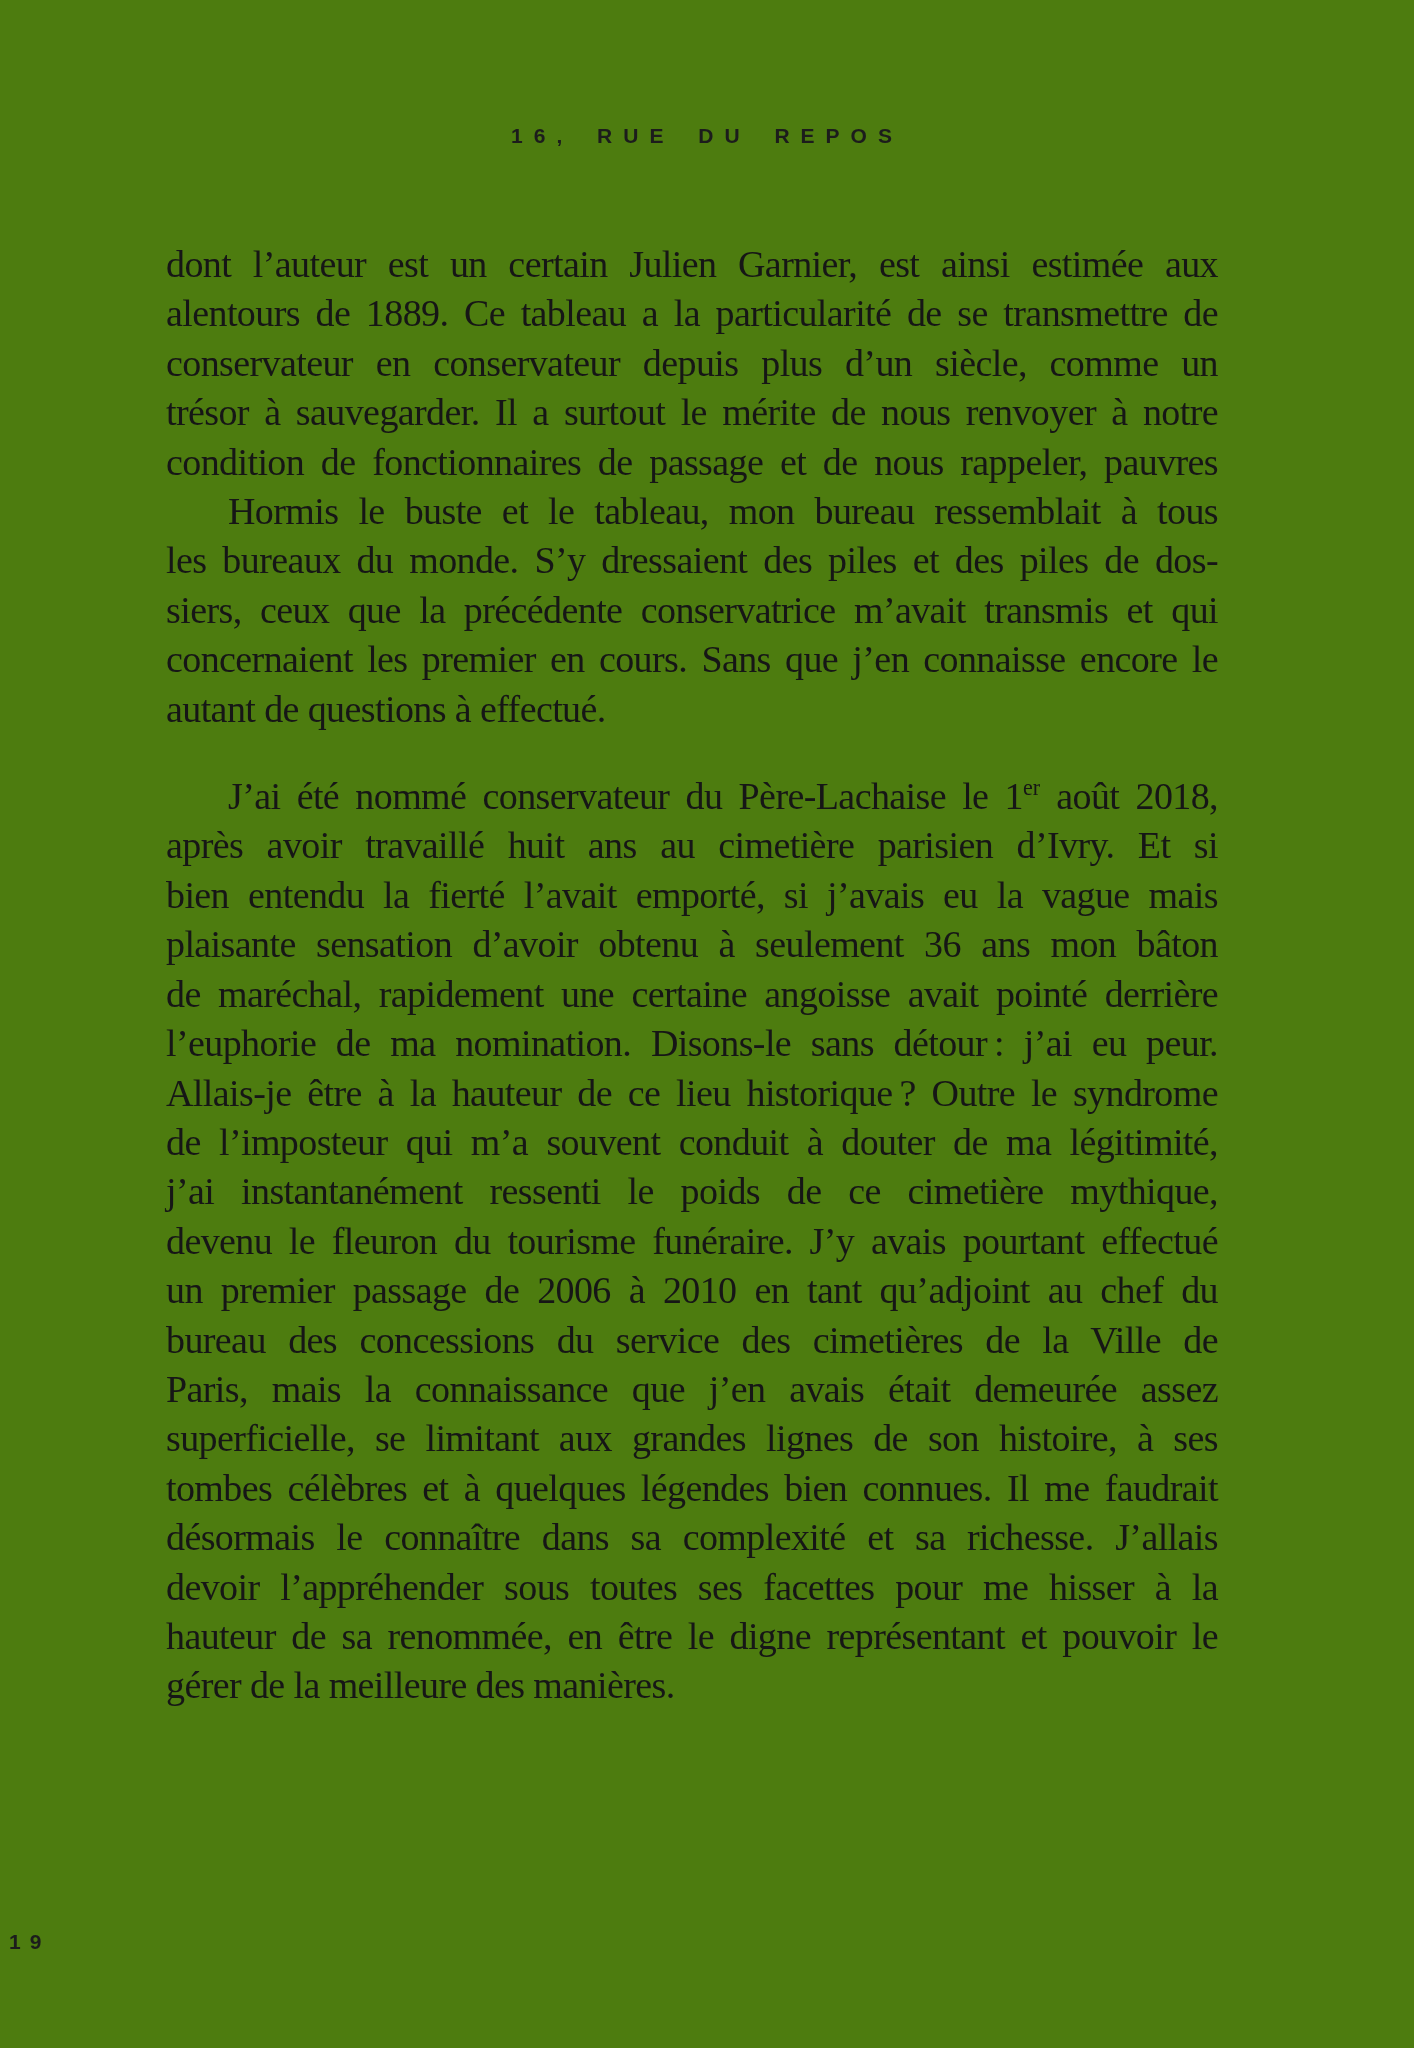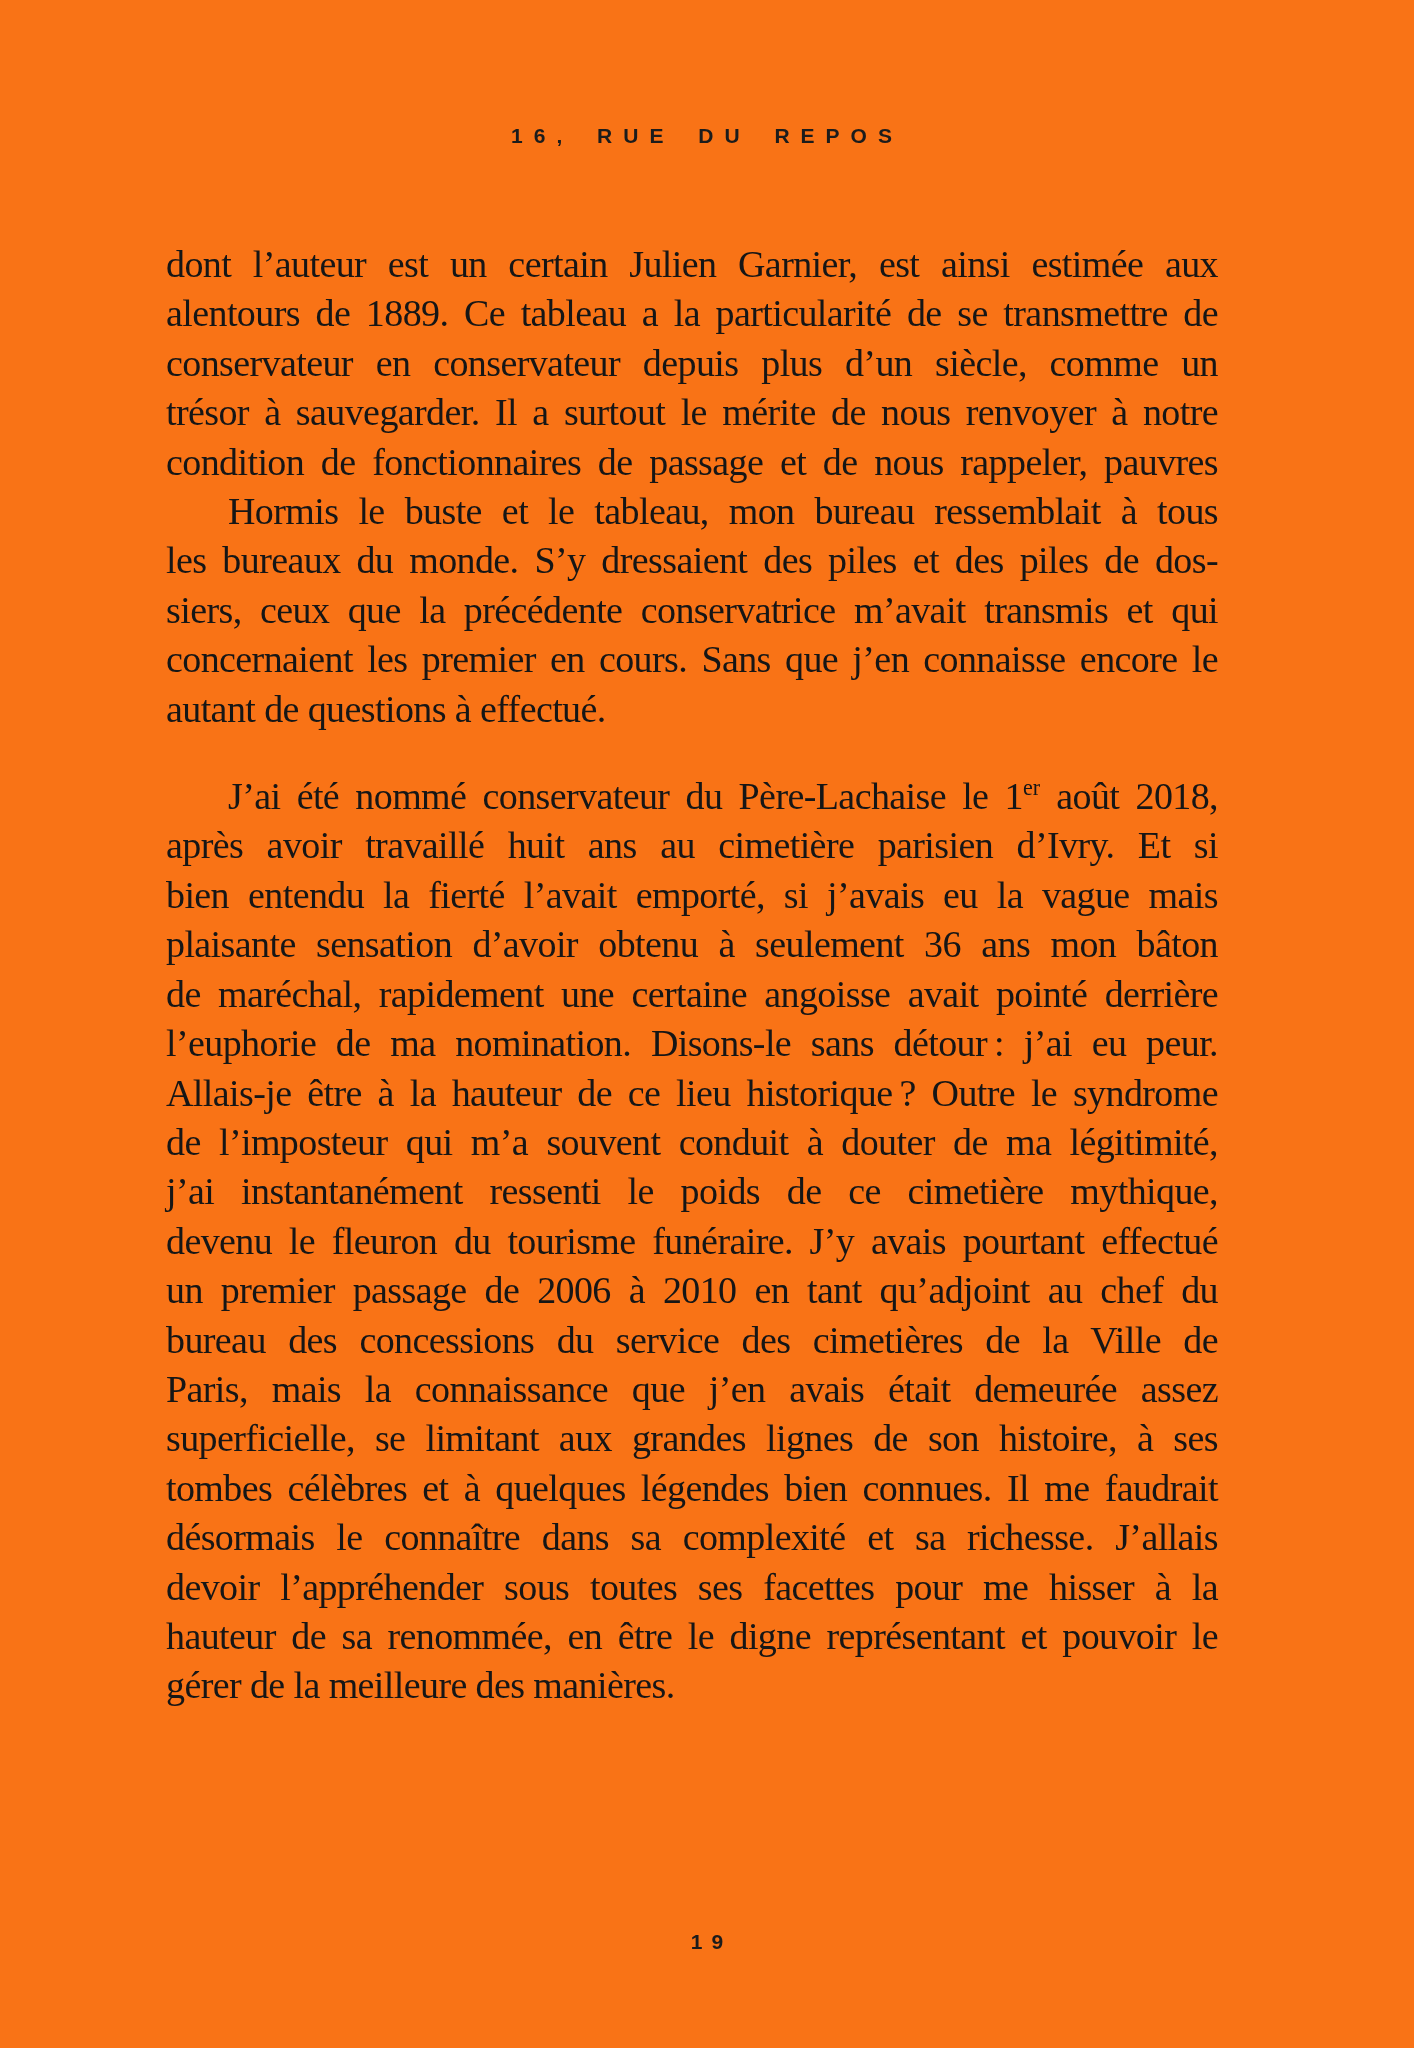--- a/index.html
+++ b/index.html
@@ -4,21 +4,21 @@
 <style>
   html, body {
     margin: 0;
     padding: 0;
     background: #e8e8e8;
   }
   .page {
     position: relative;
     width: 1414px;
     height: 2048px;
-    background: #f97316;
+    background: #4d7c0f;
     overflow: hidden;
     font-kerning: normal;
   }
   .running-head {
     position: absolute;
     top: 124px;
     left: 0;
     width: 100%;
     text-align: center;
     font-family: "Liberation Sans", "DejaVu Sans", sans-serif;
@@ -56,21 +56,21 @@
     vertical-align: super;
     font-size: 0.58em;
     line-height: 0;
     letter-spacing: 0;
   }
   .page-number {
     position: absolute;
     top: 1930px;
     left: 0;
     width: 100%;
-    text-align: center;
+    text-align: left;
     font-family: "Liberation Sans", "DejaVu Sans", sans-serif;
     font-weight: bold;
     font-size: 21px;
     letter-spacing: 9px;
     text-indent: 9px;
     color: #1c1c1c;
   }
 </style>
 </head>
 <body>

